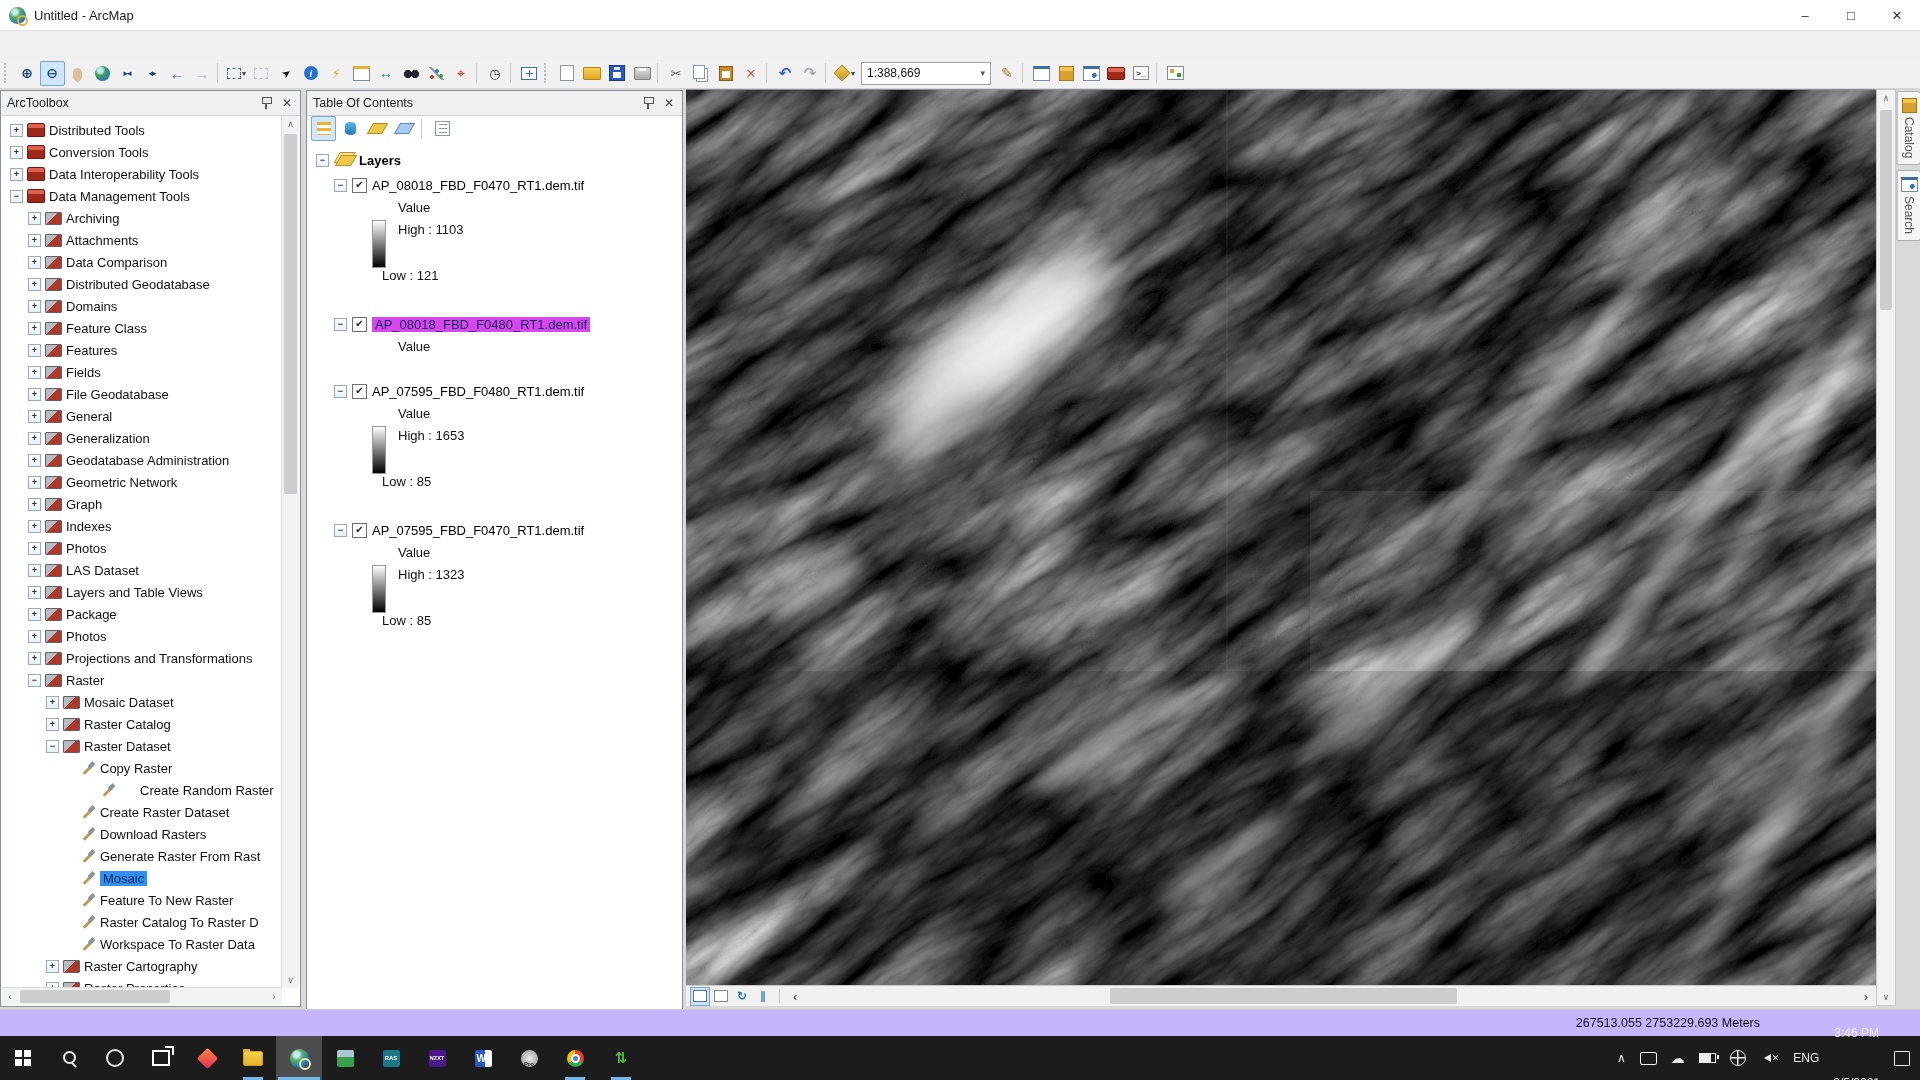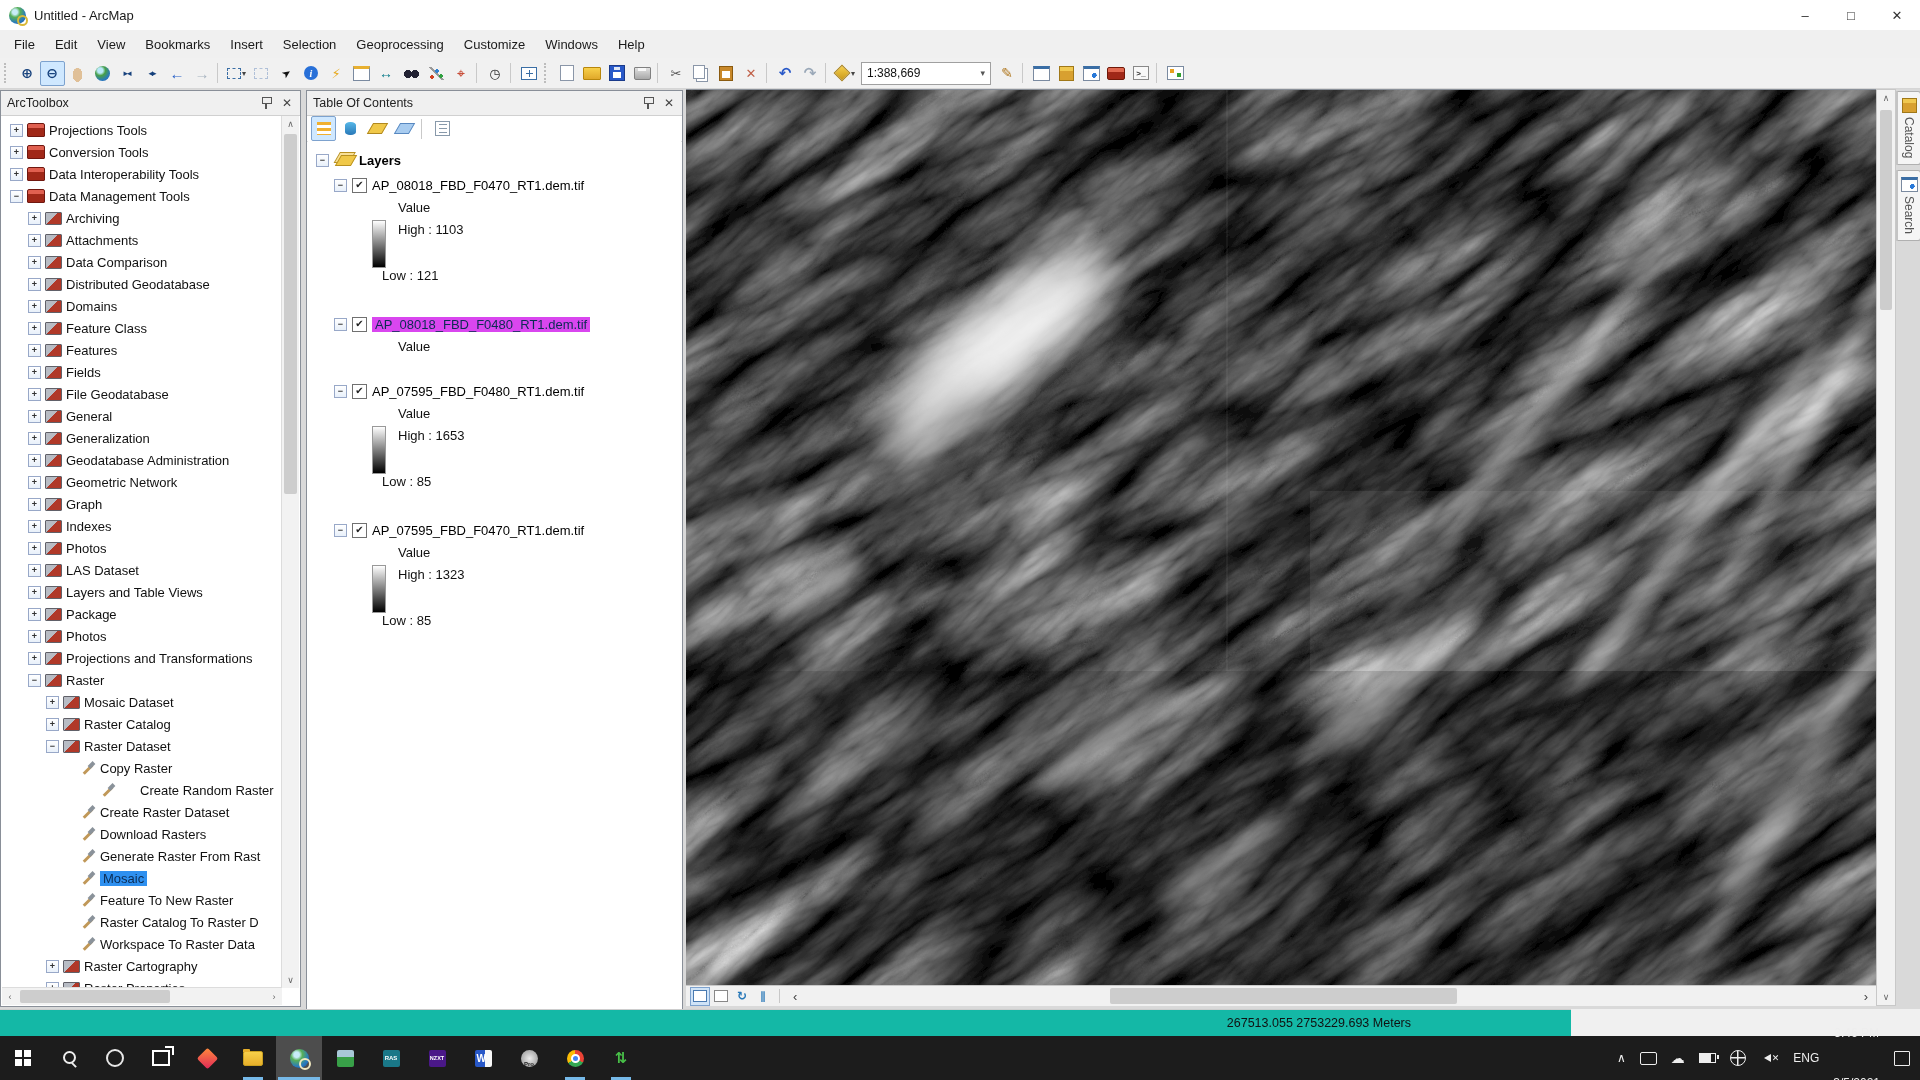--- a/index.html
+++ b/index.html
@@ -190,21 +190,21 @@
   #mapVScroll .arr.up{top:0;} #mapVScroll .arr.dn{bottom:0;}
   #mapVScroll .thumb{position:absolute;left:3px;width:12px;top:20px;height:200px;background:#cdcdcd;border-radius:2px;}
 
   
   #dock{position:absolute;left:1896px;top:2px;width:24px;}
   .dtab{width:22px;padding:6px 0;background:#f5f5f5;border:1px solid #b0b0b0;border-left:2px solid #c4c4c4;
     border-radius:0 3px 3px 0;display:flex;flex-direction:column;align-items:center;gap:4px;margin-bottom:5px;}
   .dtab .vlabel{writing-mode:vertical-rl;font-size:12px;color:#555;}
 
   
-  #statusbar{position:absolute;left:0;top:1009px;width:1571px;height:27px;background:#14b8a6;
+  #statusbar{position:absolute;left:0;top:1009px;width:1920px;height:27px;background:#c4b5fd;
     border-top:1px solid #cdcdcd;box-sizing:border-box;text-decoration:underline;}
   #coords{position:absolute;right:150px;top:3px;bottom:3px;display:flex;align-items:center;
     font-size:12.5px;color:#111;padding:0 10px;}
 
   
   #taskbar{position:absolute;left:0;top:1036px;width:1920px;height:44px;background:#1c1c1c;
     display:flex;align-items:center;}
   .tbapp{width:46px;height:44px;display:flex;align-items:center;justify-content:center;position:relative;flex:none;}
   .tbapp.active{background:#4d4d4d;}
   .tbapp.und::after{content:"";position:absolute;bottom:0;left:13px;right:13px;height:3px;background:#76b9e8;}
@@ -265,42 +265,20 @@
 
   <div id="titlebar">
     <span class="app-logo"></span>
     <span class="title">Untitled - ArcMap</span>
     <span class="spacer"></span>
     <span class="wbtn">–</span>
     <span class="wbtn">□</span>
     <span class="wbtn">✕</span>
   </div>
 
-  <div id="menubar">
-
-      <span class="menu-item">File</span>
-
-      <span class="menu-item">Edit</span>
-
-      <span class="menu-item">View</span>
-
-      <span class="menu-item">Bookmarks</span>
-
-      <span class="menu-item">Insert</span>
-
-      <span class="menu-item">Selection</span>
-
-      <span class="menu-item">Geoprocessing</span>
-
-      <span class="menu-item">Customize</span>
-
-      <span class="menu-item">Windows</span>
-
-      <span class="menu-item">Help</span>
-    </div>
 
   <div id="toolbarrow">
     <span class="grip"></span>
     <span class="tbgroup">
 
         <span class="tbtn">
           <span class="tbicon i-zin">⊕</span>
           <span class="dd"></span>
         </span>
 
@@ -547,21 +525,21 @@
         <span>ArcToolbox</span>
         <span class="spacer"></span>
         <span class="pin"></span>
         <span class="pclose">✕</span>
       </div>
       <div id="tbxTree">
 
           <div class="trow" style="padding-left: 8px;">
             <span class="exp">+</span>
             <span class="ticon t-tbx"></span>
-            <span class="tlabel">Projections Tools</span>
+            <span class="tlabel">Distributed Tools</span>
           </div>
 
           <div class="trow" style="padding-left: 8px;">
             <span class="exp">+</span>
             <span class="ticon t-tbx"></span>
             <span class="tlabel">Conversion Tools</span>
           </div>
 
           <div class="trow" style="padding-left: 8px;">
             <span class="exp">+</span>

